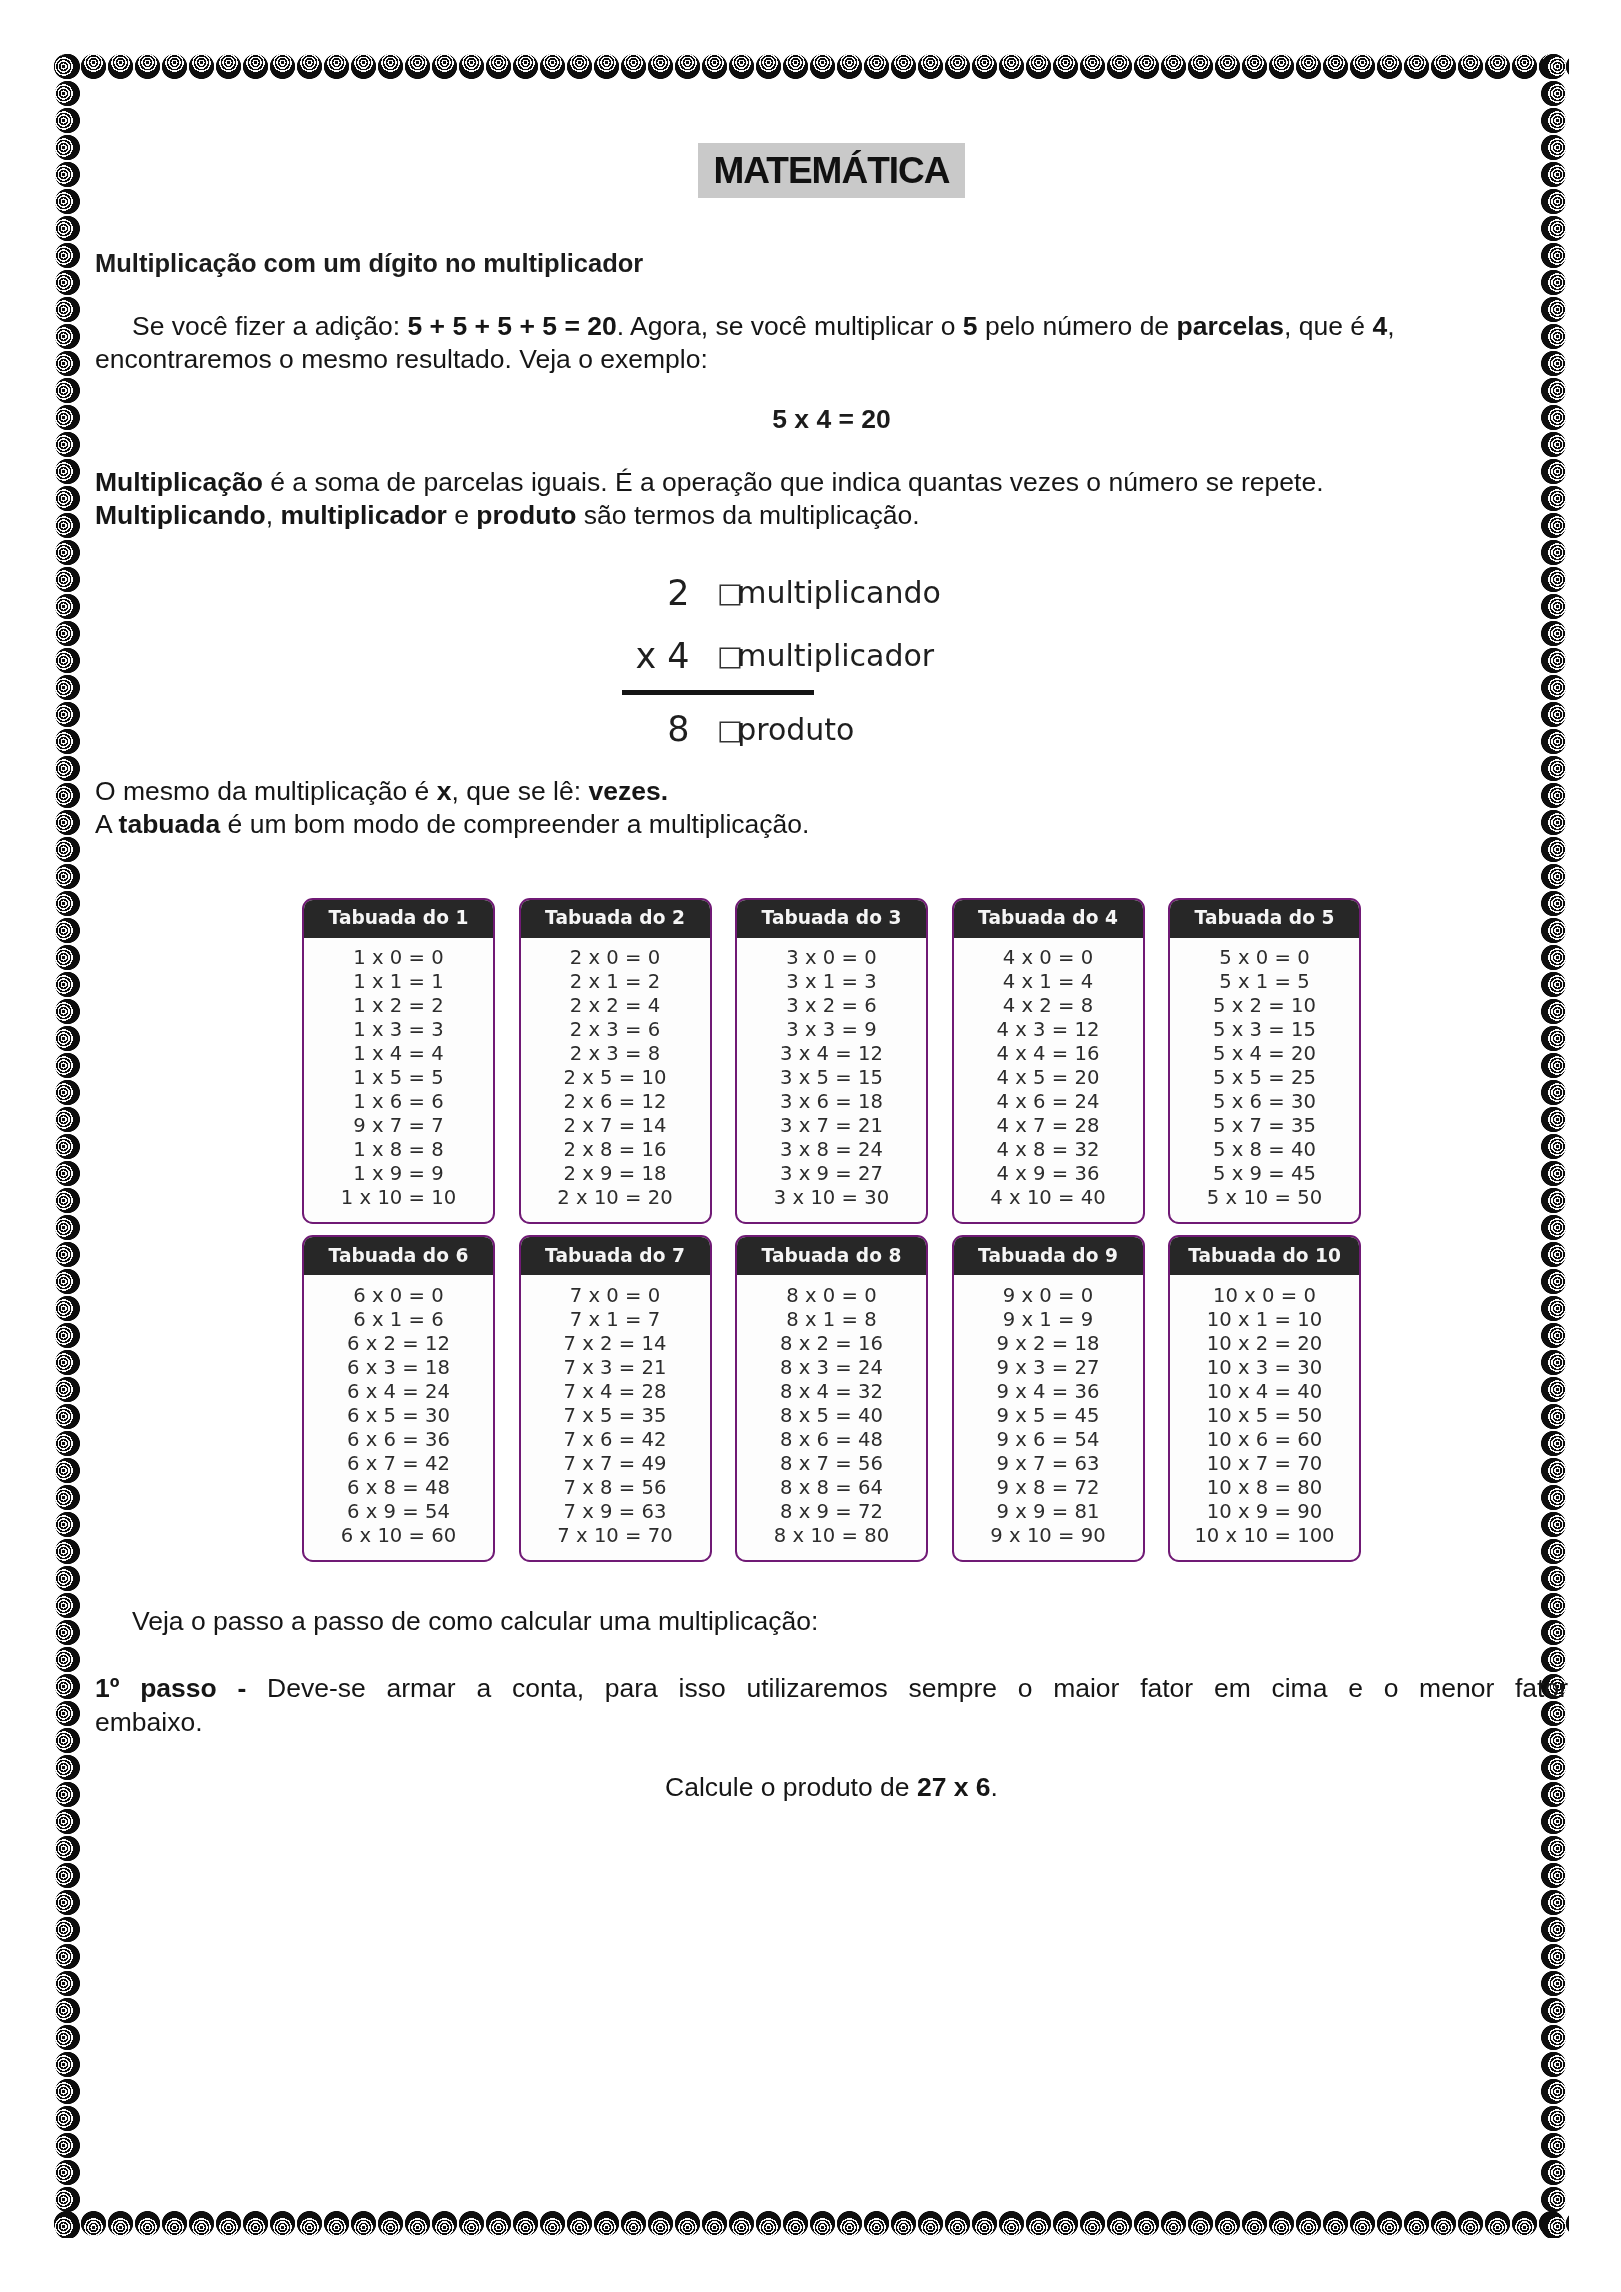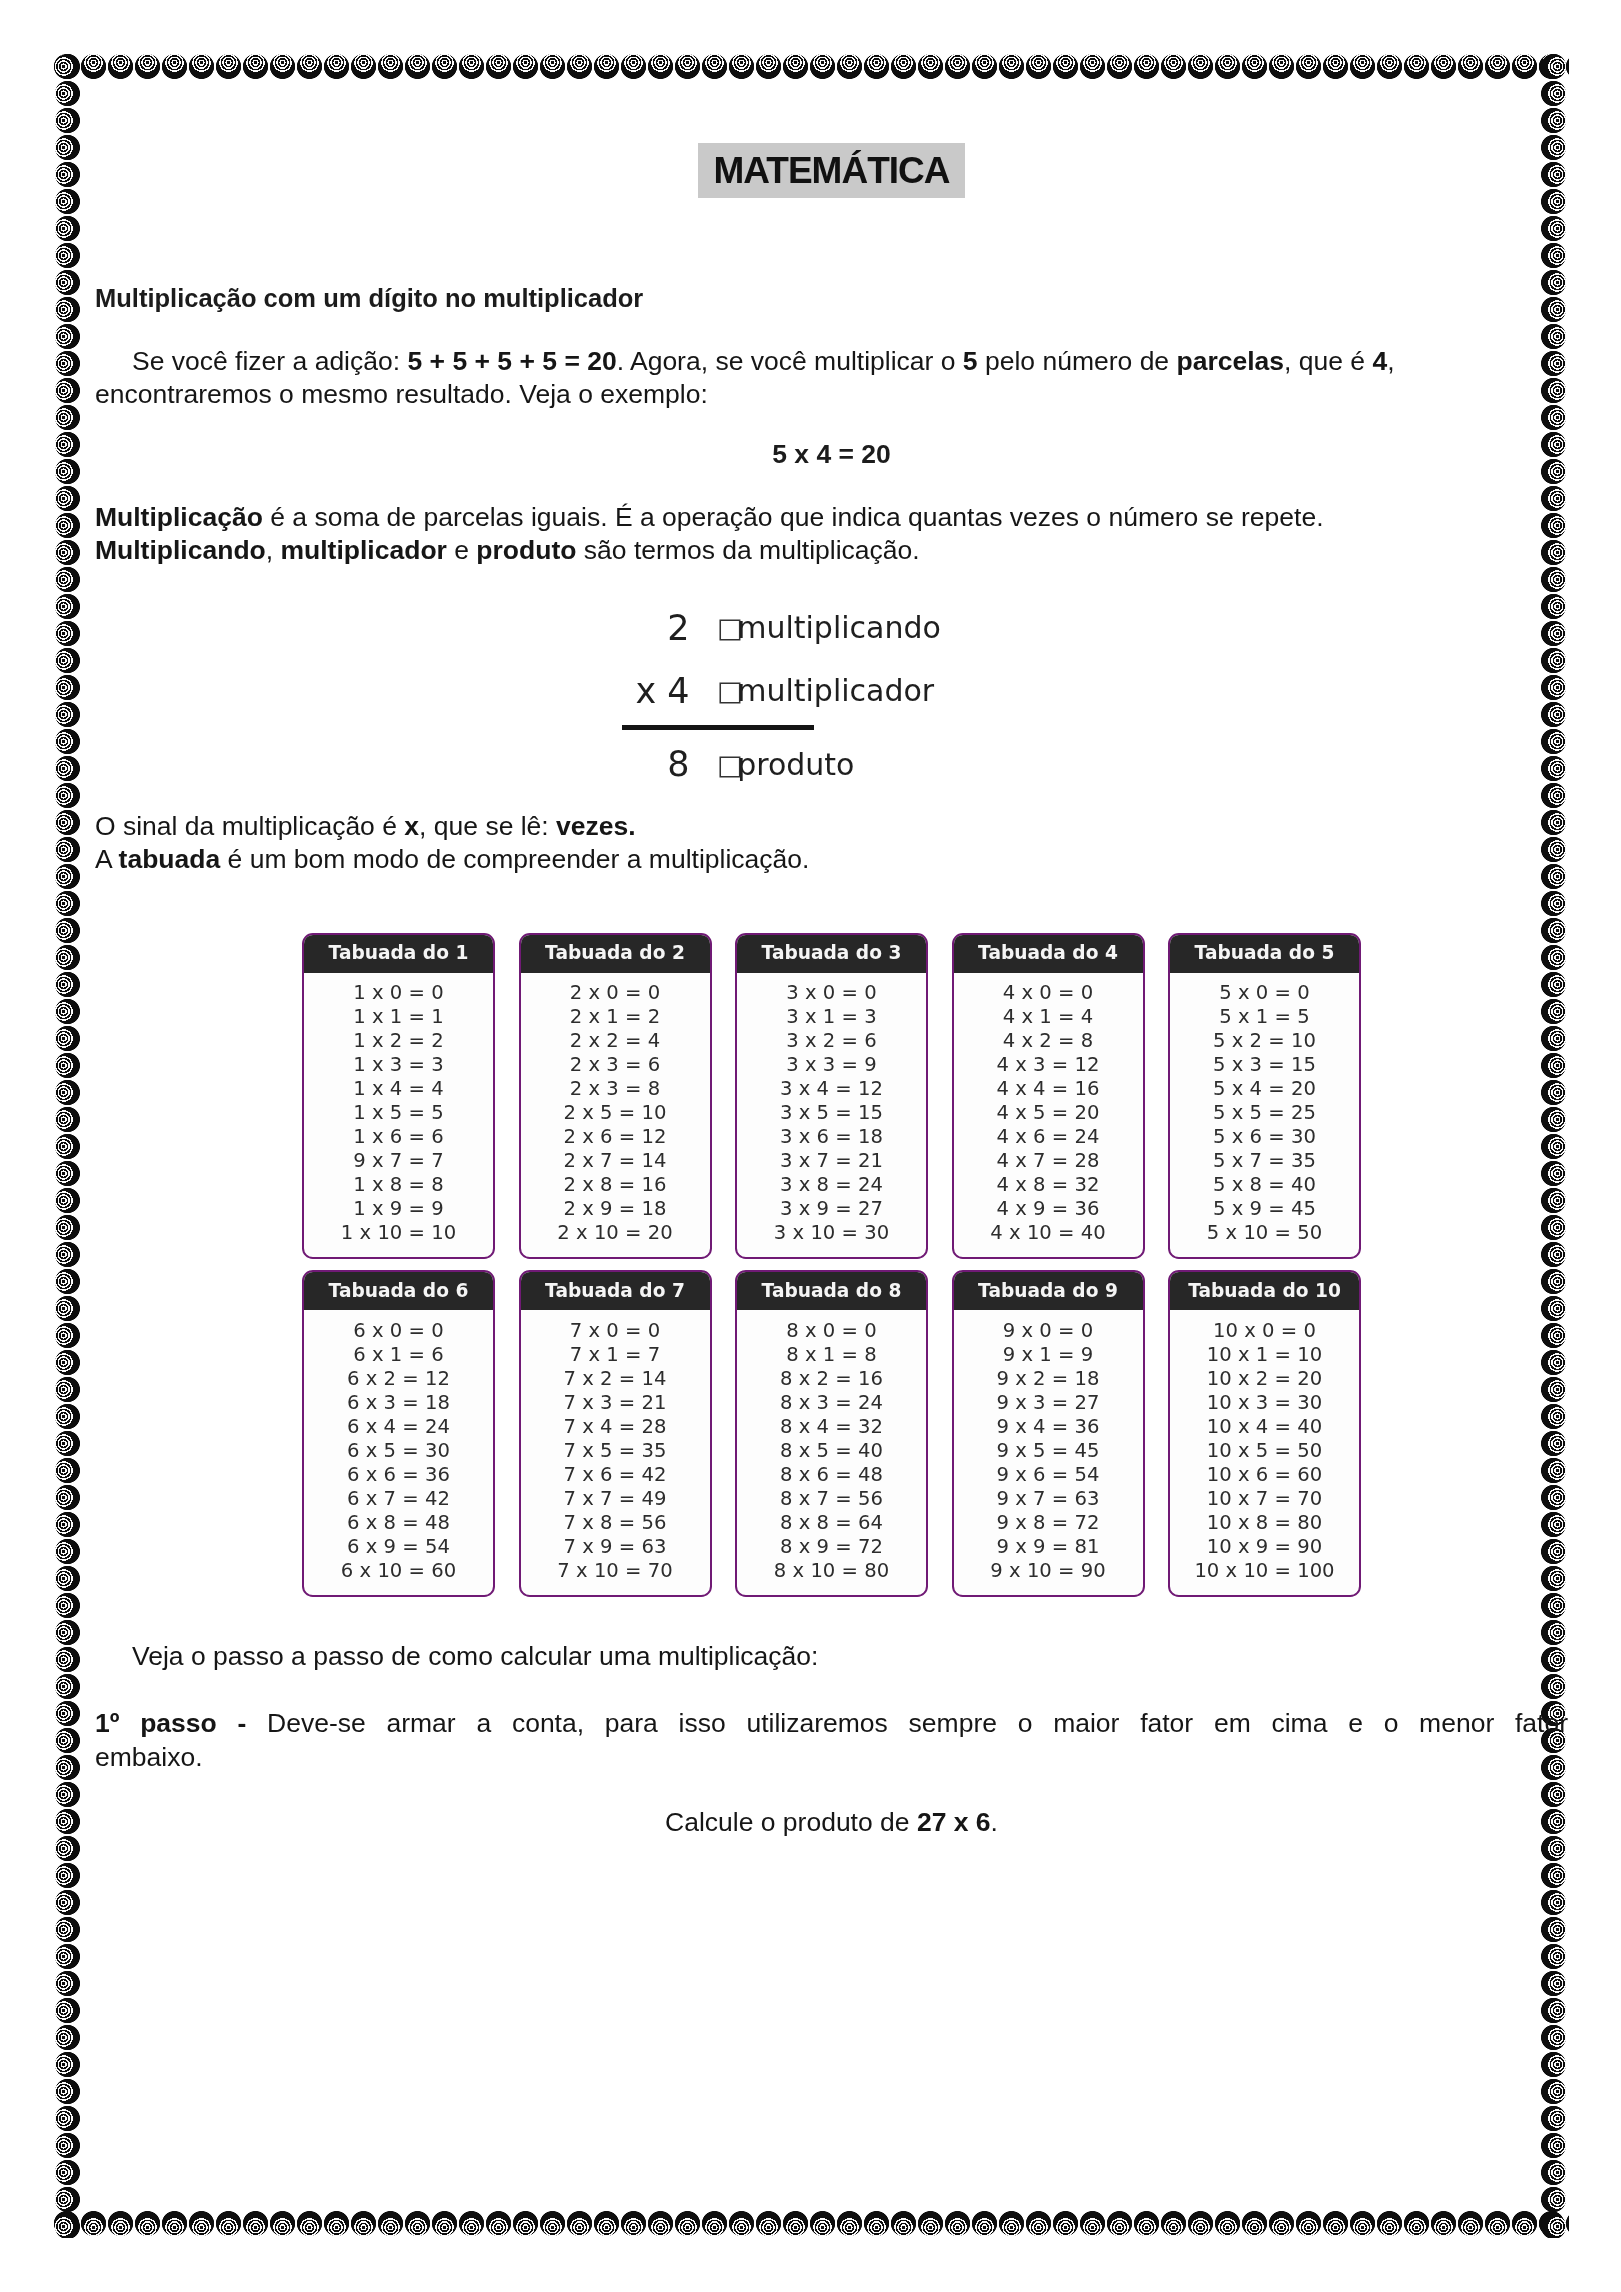--- a/index.html
+++ b/index.html
@@ -28,21 +28,21 @@
     background-image:
       radial-gradient(circle at 64% 50%, rgba(0,0,0,0) 0 1.8px, #fafafa 1.8px 3.1px, rgba(0,0,0,0) 3.1px 4.8px, #fafafa 4.8px 6.2px, rgba(0,0,0,0) 6.2px 7.8px, #fafafa 7.8px 9.2px, rgba(0,0,0,0) 9.2px),
       radial-gradient(circle at 50% 50%, #0d0d0d 0 12.3px, rgba(0,0,0,0) 13px);}
 
   .content{position:absolute;left:95px;top:0;width:1473px;}
 
   .title-wrap{margin-top:143px;text-align:center;}
   .doc-title{display:inline-block;background:#c9c9c9;color:#111;font-weight:bold;
              font-size:37px;letter-spacing:-1px;padding:6.9px 15.7px;line-height:41px;}
 
-  .heading{margin-top:85px;font-size:25.5px;font-weight:bold;line-height:31px;}
+  .heading{margin-top:50px;font-size:25.5px;font-weight:bold;line-height:31px;}
 
   .para{font-size:26.5px;line-height:33px;color:#161616;}
   .indent{text-indent:37px;}
   .pre{white-space:pre-line;}
   .p-multiplicar{margin-top:98px;}
   .p-adicao{margin-top:31px;}
   .equation{margin-top:27.4px;text-align:center;font-weight:bold;font-size:26.5px;line-height:32px;}
   .p-soma{margin-top:31px;}
   .p-sinal{margin-top:13.7px;}
   .p-veja{margin-top:43px;}
@@ -106,21 +106,21 @@
         <span class="diagram-label">multiplicador</span>
       </div>
       <div class="diagram-line"></div>
       <div class="diagram-row">
         <span class="diagram-value">8</span>
         <span class="diagram-box">□</span>
         <span class="diagram-label">produto</span>
       </div>
     </div>
 
-    <p class="para pre p-sinal"><span>O sinal da multiplicação é </span><span style="font-weight: bold;">x</span><span>, que se lê: </span><span style="font-weight: bold;">vezes.</span><span>
+    <p class="para pre p-sinal"><span>O mesmo da multiplicação é </span><span style="font-weight: bold;">x</span><span>, que se lê: </span><span style="font-weight: bold;">vezes.</span><span>
 A </span><span style="font-weight: bold;">tabuada</span><span> é um bom modo de compreender a multiplicação.</span></p>
 
     <div class="tab-grid row1">
       <div class="card">
         <div class="card-head">Tabuada do 1</div>
         <div class="card-body">
             <div class="tab-row">1 x 0 = 0</div>
             <div class="tab-row">1 x 1 = 1</div>
             <div class="tab-row">1 x 2 = 2</div>
             <div class="tab-row">1 x 3 = 3</div>

